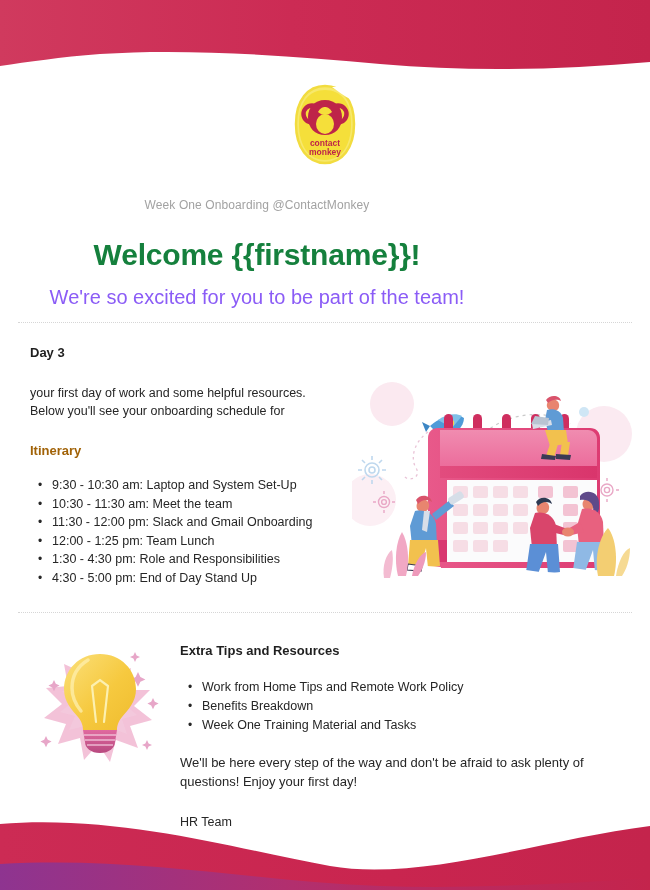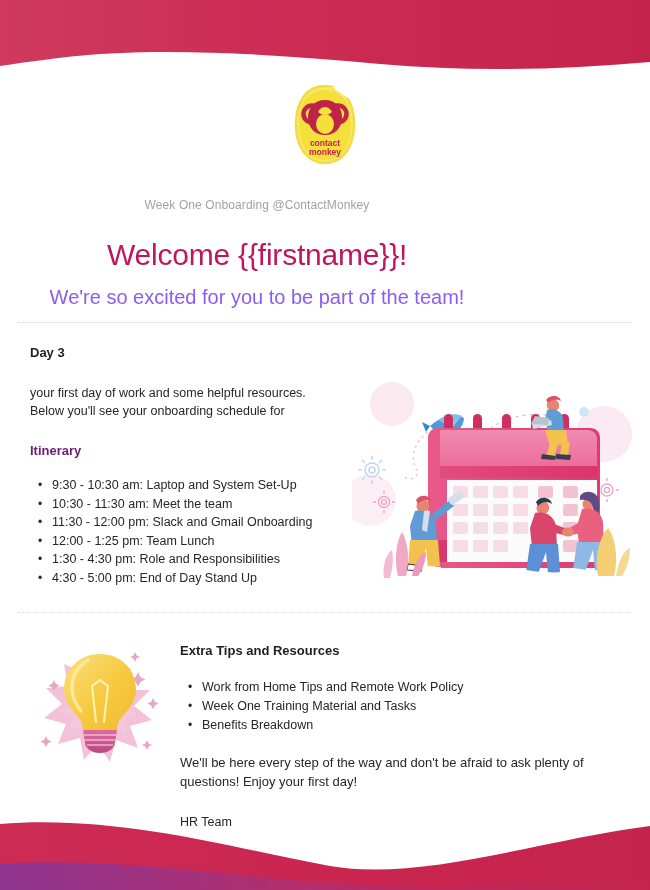--- a/index.html
+++ b/index.html
@@ -61,22 +61,22 @@
   }
   .eyebrow {
     font-size: 12px;
     color: #a2a2a2;
     letter-spacing: .1px;
     margin: 0;
     line-height: 18px;
   }
   .headline {
     font-size: 30px;
-    font-weight: normal;
-    color: #be185d;
+    font-weight: bold;
+    color: #15803d;
     margin: 24px 0 0 0;
     line-height: 34px;
     letter-spacing: -.2px;
   }
   .subline {
     font-size: 20px;
     color: #8b5cf6;
     margin: 14px 0 0 0;
     line-height: 22px;
     font-weight: normal;
@@ -110,21 +110,21 @@
   .body-copy {
     font-size: 12.5px;
     color: #262626;
     line-height: 18px;
     margin: 22px 0 0 0;
   }
   .body-copy .ln { display: block; }
   .itinerary-heading {
     font-size: 13px;
     font-weight: bold;
-    color: #701a75;
+    color: #a16207;
     margin: 22px 0 0 0;
     line-height: 18px;
   }
   ul.bullets {
     margin: 16px 0 0 0;
     padding-left: 20px;
     list-style: none;
   }
   ul.bullets li {
     font-size: 12.5px;
@@ -453,22 +453,22 @@
         <path d="M55 104 L85 104"></path>
         <path d="M57 109 L83 109"></path>
       </g>
     </svg>
   </div>
 
   <div class="tips-section">
     <h2 class="section-heading">Extra Tips and Resources</h2>
     <ul class="bullets">
       <li>Work from Home Tips and Remote Work Policy</li>
+      <li>Benefits Breakdown</li>
       <li>Week One Training Material and Tasks</li>
-      <li>Benefits Breakdown</li>
     </ul>
     <p class="closing">
       <span class="ln">We'll be here every step of the way and don't be afraid to ask plenty of questions!</span>
       <span class="ln">Enjoy your first day!</span>
     </p>
     <p class="signoff">HR Team</p>
   </div>
 
   <div class="footer-wave">
     <svg viewBox="0 0 650 92" preserveAspectRatio="none" xmlns="http://www.w3.org/2000/svg">

